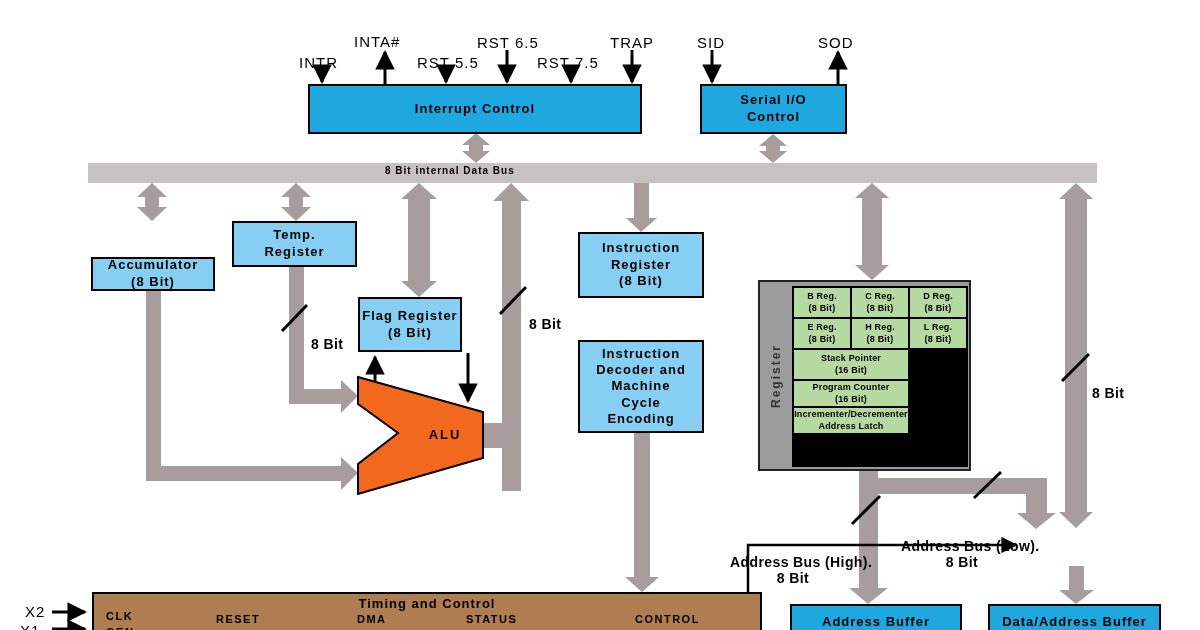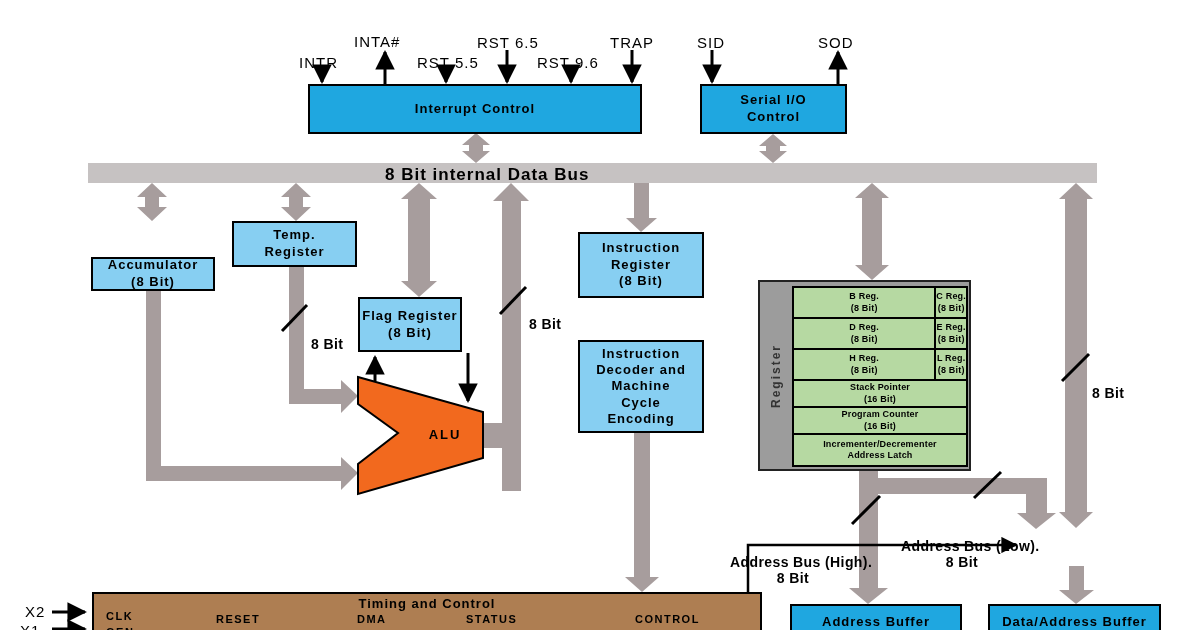--- a/index.html
+++ b/index.html
@@ -13,31 +13,31 @@
     display:flex; flex-direction:column; align-items:center; justify-content:center;
     font-size:13px; font-weight:bold; letter-spacing:1px; line-height:1.3; text-align:center;
     box-sizing:border-box;
   }
   .blue   { background:#1fa7e0; }
   .lblue  { background:#87cff2; }
   .brown  { background:#ae7e52; justify-content:flex-start; }
   .sig { position:absolute; z-index:3; font-size:15px; font-weight:normal; letter-spacing:1px; white-space:nowrap; }
   .sm  { position:absolute; z-index:3; font-size:14px; font-weight:bold; letter-spacing:0.4px; white-space:nowrap;margin-top:41px; }
   .ctr { text-align:center; }
-  .buslabel { position:absolute; z-index:3; font-size:17px; font-weight:bold; letter-spacing:1px; }
+  .buslabel { position:absolute; z-index:3; font-size:10px; font-weight:bold; letter-spacing:1px; }
   #register-array { position:absolute; z-index:2; background:#9c9c9c; border:2px solid #222; box-sizing:border-box; }
   #register-side-label {
     position:absolute; left:2px; top:0; height:100%; width:28px;
     display:flex; align-items:center; justify-content:center;
     writing-mode:vertical-rl; transform:rotate(180deg);
     font-size:12px; font-weight:bold; letter-spacing:2px; color:#333;
   }
   #register-grid {
     position:absolute; left:32px; top:4px; width:176px; height:181px;
-    display:grid; grid-template-columns:1fr;
+    display:grid; grid-template-columns:1fr 1fr 1fr;
     grid-template-rows:29px 29px 29px 25px 25px 1fr;
     gap:2px; background:#000; border:2px solid #000; box-sizing:border-box;
   }
   .rcell {
     background:#b6d9a2; display:flex; flex-direction:column; align-items:center; justify-content:center;
     font-size:9px; font-weight:bold; line-height:1.25; text-align:center; letter-spacing:0.2px;
   }
   .wide { grid-column:1 / span 2; }
   .tclabel { position:absolute; font-size:11px; font-weight:bold; letter-spacing:1.5px; white-space:nowrap; }
   #alu-label { position:absolute; z-index:2; font-size:13px; font-weight:bold; letter-spacing:2px; }
@@ -119,21 +119,21 @@
       <line x1="974" y1="498" x2="1001" y2="472"></line>
     </g>
 
     <polygon points="358,377 483,412 483,458 358,494 358,464 398,433 358,404" fill="#f2691e" stroke="#000" stroke-width="2"></polygon>
   </svg>
 
   <div class="sig" style="left:299px; top:54px;">INTR</div>
   <div class="sig" style="left:354px; top:33px;">INTA#</div>
   <div class="sig" style="left:417px; top:54px;">RST 5.5</div>
   <div class="sig" style="left:477px; top:34px;">RST 6.5</div>
-  <div class="sig" style="left:537px; top:54px;">RST 9.6</div>
+  <div class="sig" style="left:537px; top:54px;">RST 7.5</div>
   <div class="sig" style="left:610px; top:34px;">TRAP</div>
   <div class="sig" style="left:697px; top:34px;">SID</div>
   <div class="sig" style="left:818px; top:34px;">SOD</div>
 
   <div class="box blue" style="left:700px; top:84px; width:147px; height:50px;">
     <span>Serial I/O</span>
     <span>Control</span>
   </div>
 
   <div class="box blue" style="left:308px; top:84px; width:334px; height:50px;">

